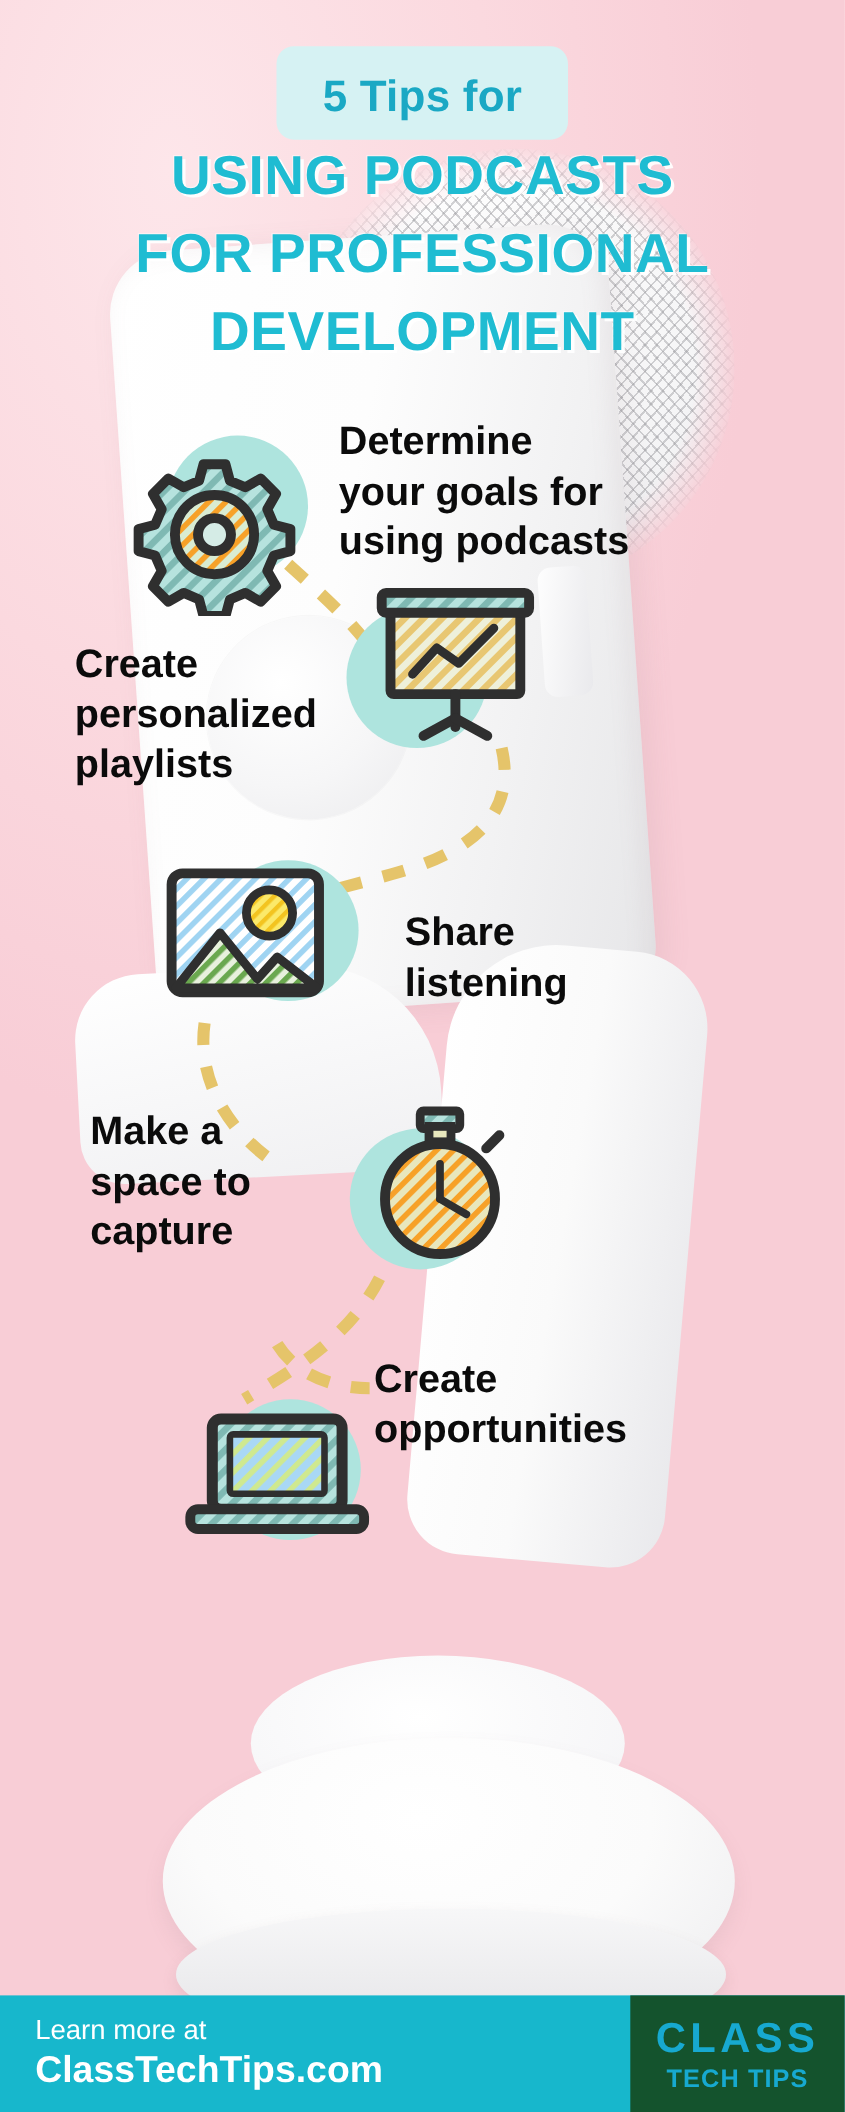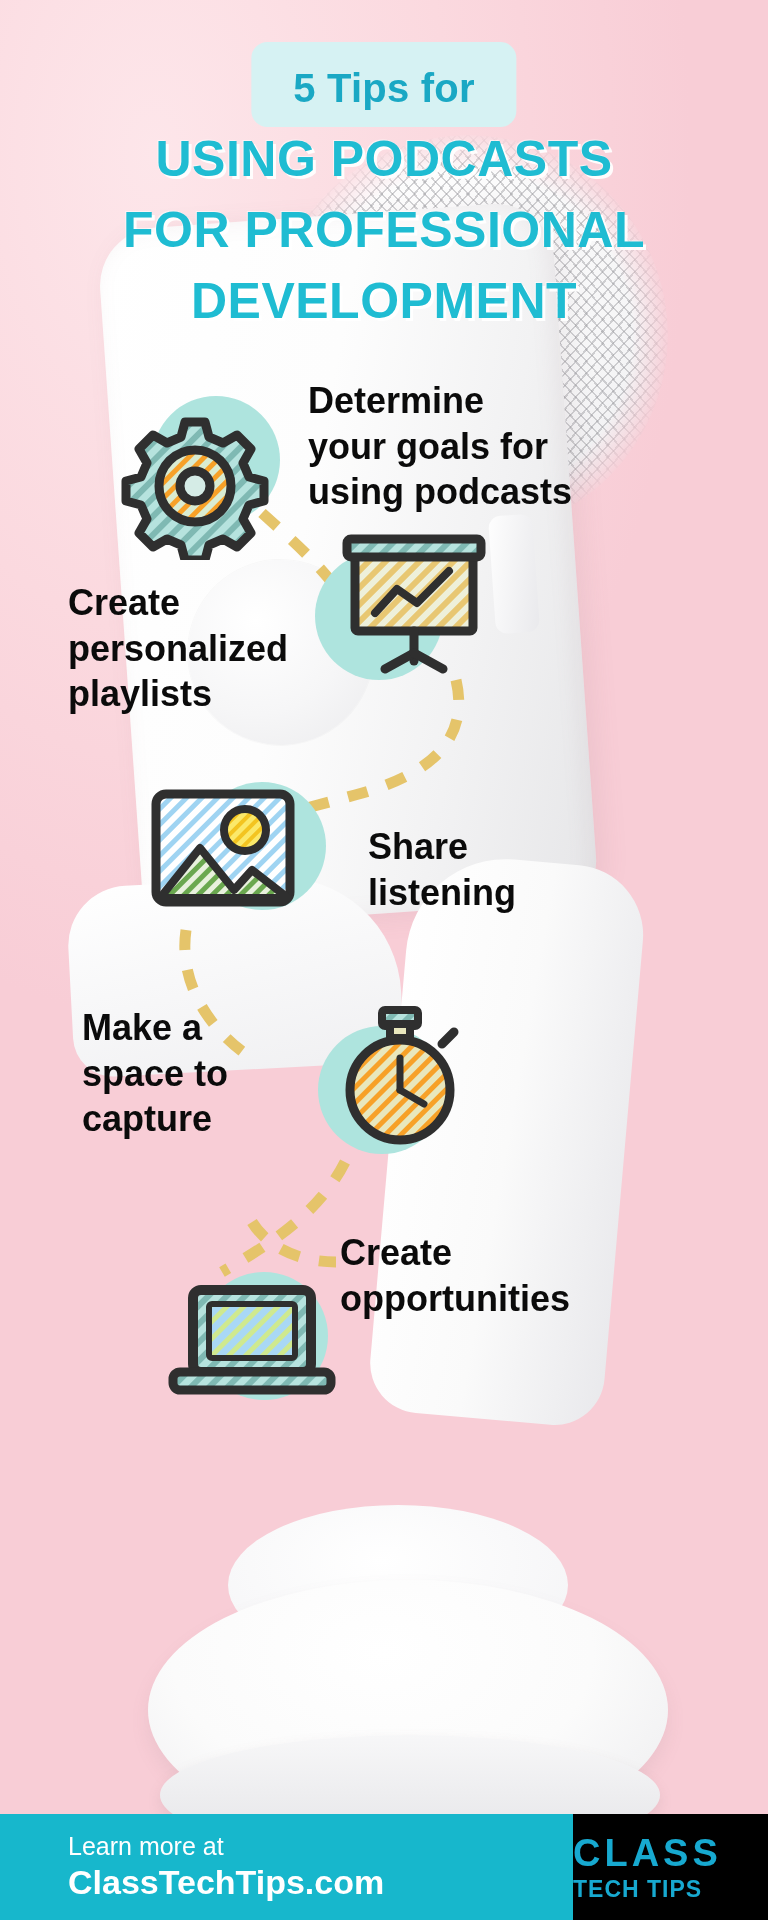--- a/index.html
+++ b/index.html
@@ -167,32 +167,33 @@
   .footer {
     position: absolute;
     left: 0; right: 0; bottom: 0;
     height: 106px;
     background: #17b7cc;
     display: flex;
     align-items: center;
     justify-content: space-between;
   }
   .footer-text {
-    padding-left: 68px;
+    padding-left: 32px;
     color: #ffffff;
   }
   .footer-line1 { font-size: 25px; line-height: 1.2; }
   .footer-line2 { font-size: 34px; font-weight: bold; line-height: 1.25; }
 
   .logo-box {
     width: 195px;
     height: 106px;
-    background: #000000;
+    background: #14532d;
     display: flex;
     flex-direction: column;
+    align-items: center;
     justify-content: center;
     color: #17a9d0;
   }
   .logo-class { font-size: 38px; font-weight: bold; letter-spacing: 4px; line-height: 1; }
   .logo-tech  { font-size: 23px; font-weight: bold; letter-spacing: 1px; margin-top: 6px; line-height: 1; }
 </style>
 </head>
 <body>
 
 <div class="bg"></div>

